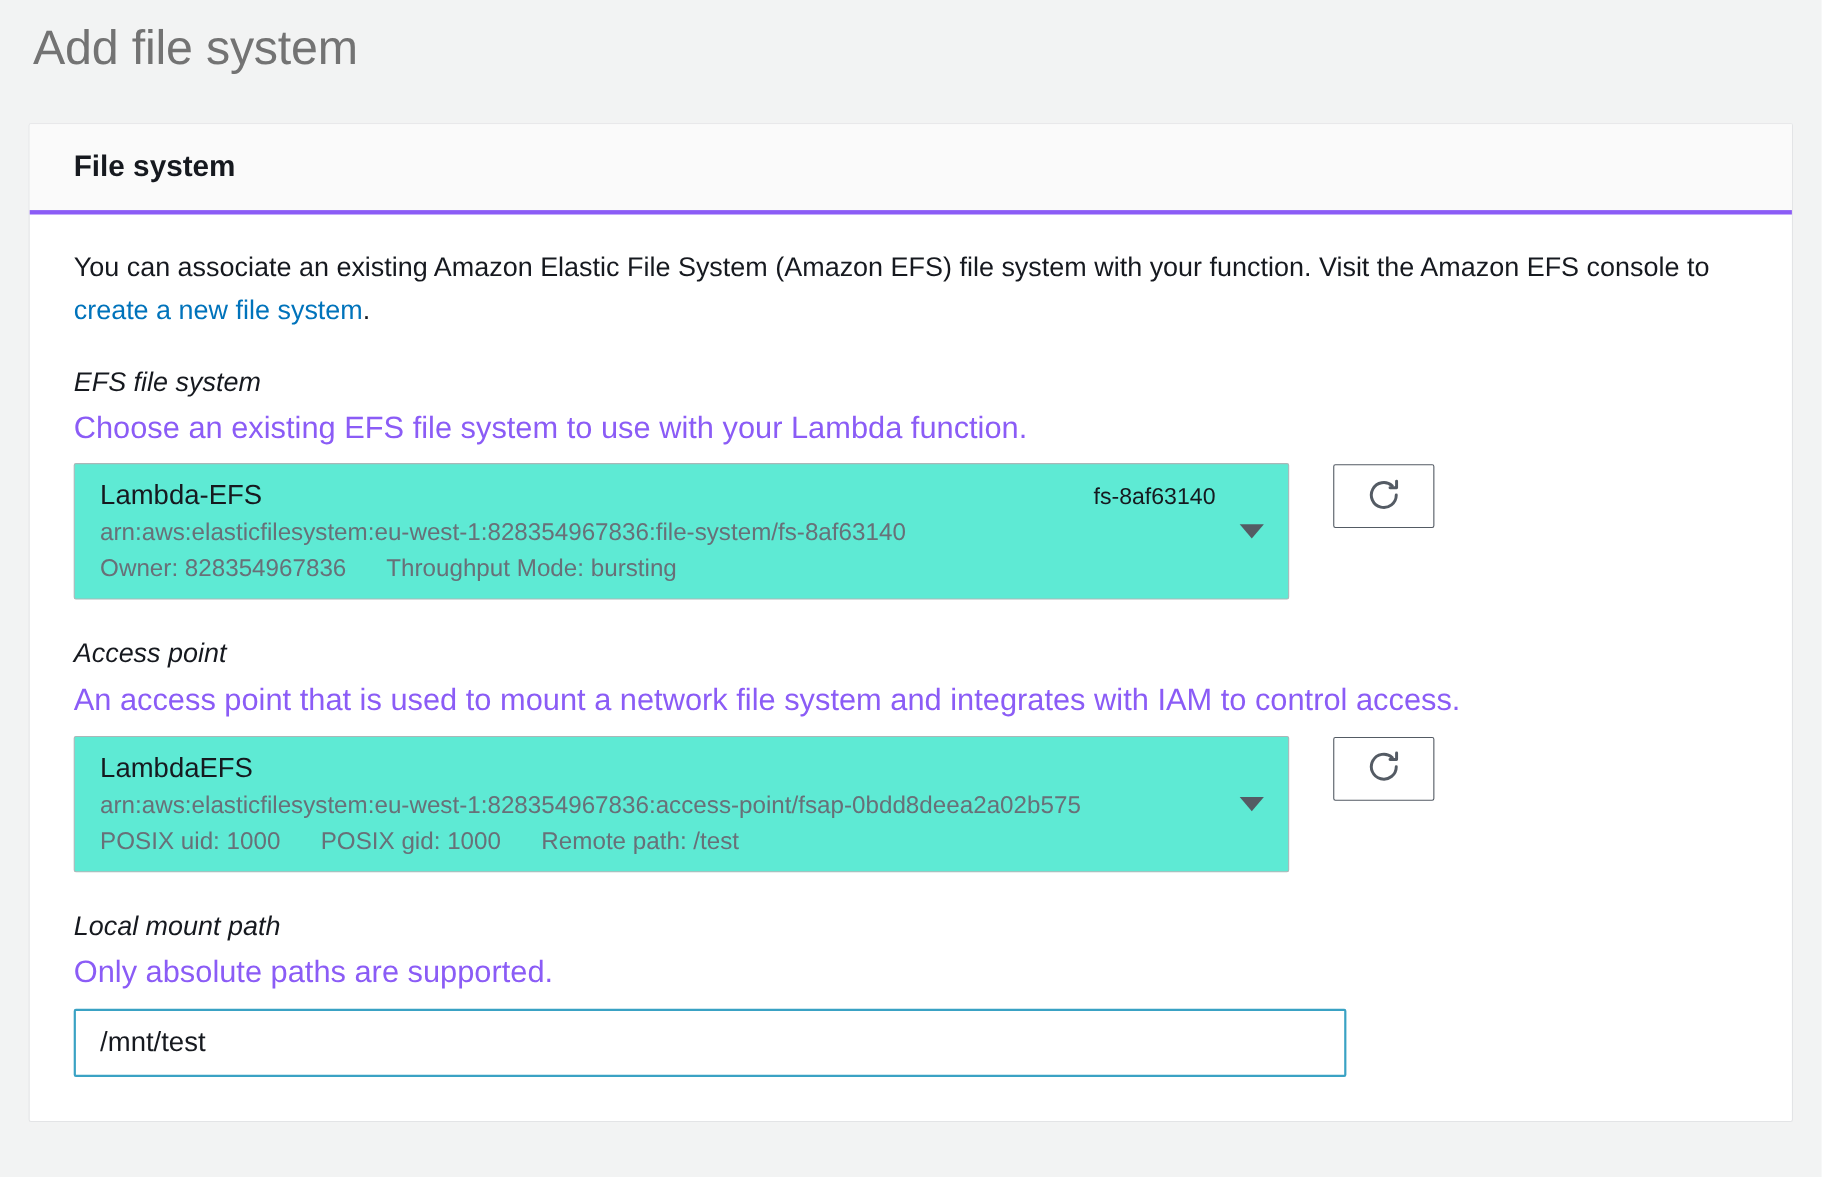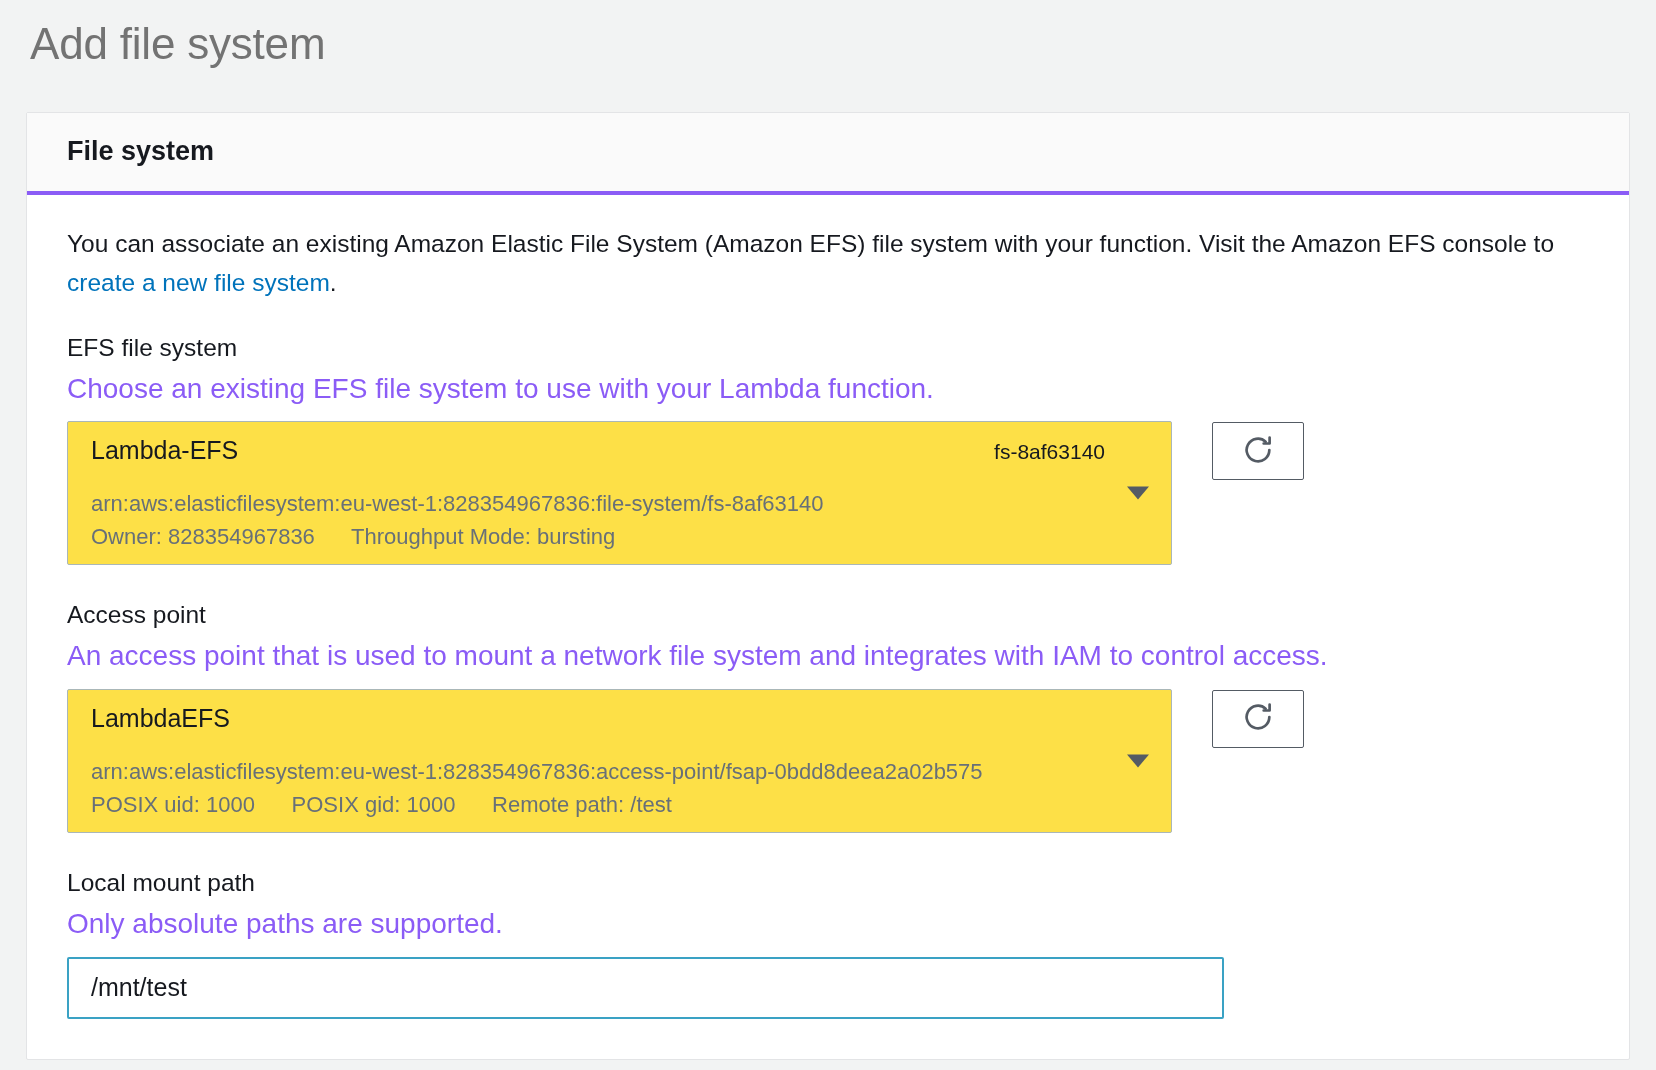--- a/index.html
+++ b/index.html
@@ -68,40 +68,41 @@
   }
 
   .field { margin-top: 34px; }
   .field:first-of-type { margin-top: 30px; }
 
   .field-label {
     font-size: 24.5px;
     font-weight: 400;
     color: #16191f;
     line-height: 1.3;
+    font-style: italic;
   }
 
   .field-desc {
     font-size: 28px;
     color: #8b5cf6;
     line-height: 1.45;
     margin-top: 5px;
   }
 
   .control-row {
     display: flex;
     align-items: flex-start;
     margin-top: 12px;
   }
 
   .select-box {
     position: relative;
     width: 1105px;
     min-height: 112px;
-    background: #fde047;
+    background: #5eead4;
     border: 1px solid #aab7b8;
     border-radius: 2px;
     padding: 12px 60px 12px 23px;
   }
 
   .select-top {
     display: flex;
     align-items: baseline;
     justify-content: space-between;
     padding-right: 6px;
@@ -117,21 +118,21 @@
     font-size: 21px;
     color: #16191f;
     line-height: 1.35;
     white-space: nowrap;
   }
 
   .select-sub {
     font-size: 22px;
     color: #687078;
     line-height: 1.42;
-    margin-top: 20px;
+    margin-top: 0;
     white-space: nowrap;
   }
 
   .select-meta {
     font-size: 22px;
     color: #687078;
     line-height: 1.42;
     margin-top: 2px;
     white-space: pre;
   }

